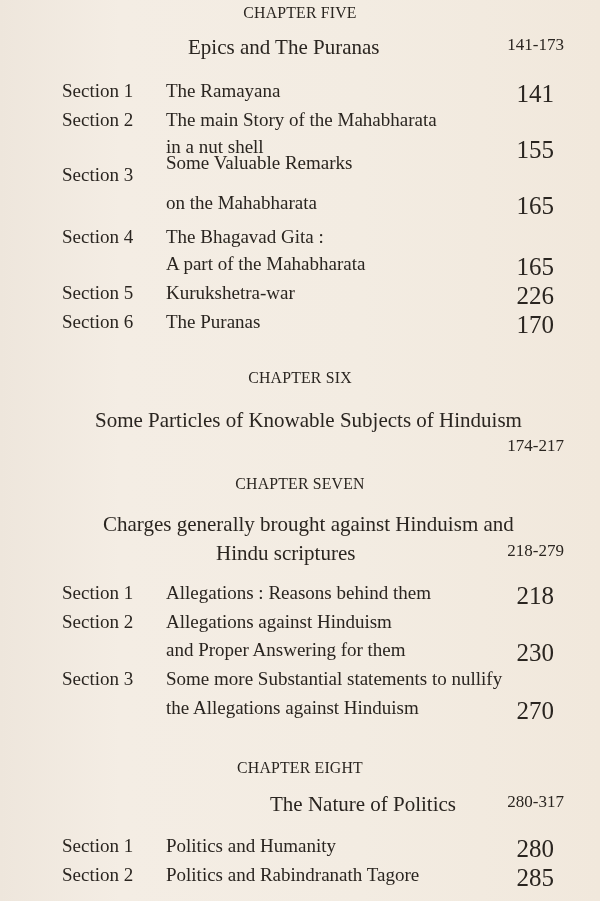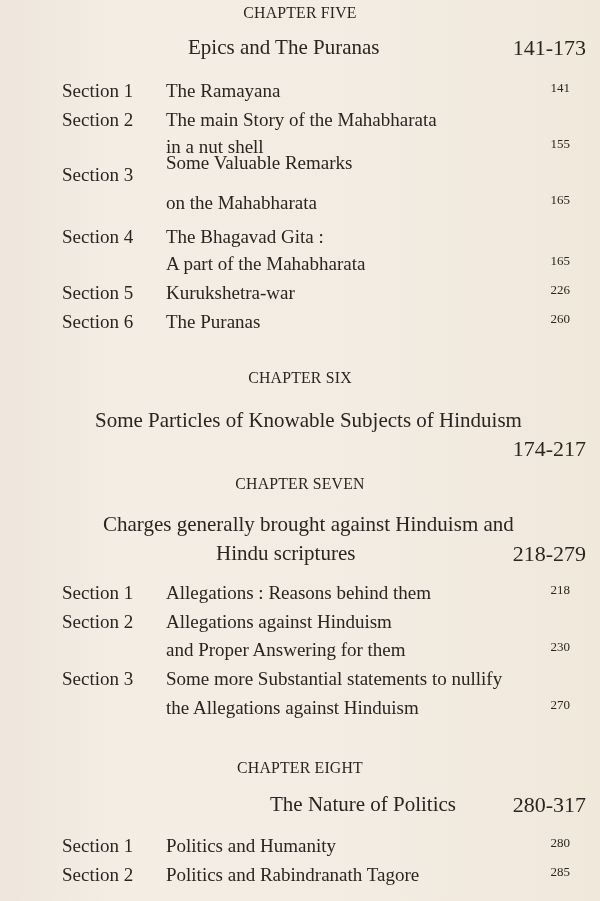--- a/index.html
+++ b/index.html
@@ -33,40 +33,40 @@
     transform: scaleX(0.93);
   }
   .chapter-title {
     position: absolute;
     font-size: 21px;
     white-space: nowrap;
     transform-origin: left top;
   }
   .range {
     position: absolute;
-    right: 14px;
-    font-size: 22px;
+    right: 36px;
+    font-size: 17px;
     white-space: nowrap;
   }
   .sec-label {
     position: absolute;
     left: 62px;
     font-size: 19px;
     white-space: nowrap;
   }
   .sec-title {
     position: absolute;
     left: 166px;
     font-size: 19px;
     white-space: nowrap;
   }
   .sec-page {
     position: absolute;
-    right: 30px;
-    font-size: 13px;
+    right: 46px;
+    font-size: 25px;
     white-space: nowrap;
   }
 </style>
 </head>
 <body>
 
 <div class="page">
 
   <div class="chapter-label" style="top:3px;">CHAPTER FIVE</div>
   <div class="chapter-title" style="left:188px; top:35px;">Epics and The Puranas</div>
@@ -90,21 +90,21 @@
   <div class="sec-title" style="top:253px;">A part of the Mahabharata</div>
   <div class="sec-title" style="top:226px;">The Bhagavad Gita :</div>
   <div class="sec-page" style="top:253px;">165</div>
 
   <div class="sec-label" style="top:282px;">Section 5</div>
   <div class="sec-title" style="top:282px;">Kurukshetra-war</div>
   <div class="sec-page" style="top:282px;">226</div>
 
   <div class="sec-label" style="top:311px;">Section 6</div>
   <div class="sec-title" style="top:311px;">The Puranas</div>
-  <div class="sec-page" style="top:311px;">260</div>
+  <div class="sec-page" style="top:311px;">170</div>
 
   <div class="chapter-label" style="top:368px;">CHAPTER SIX</div>
   <div class="chapter-title" style="left:95px; top:408px;">Some Particles of Knowable Subjects of Hinduism</div>
   <div class="range" style="top:436px;">174-217</div>
 
   <div class="chapter-label" style="top:474px;">CHAPTER SEVEN</div>
   <div class="chapter-title" style="left:103px; top:512px;">Charges generally brought against Hinduism and</div>
   <div class="chapter-title" style="left:216px; top:541px;">Hindu scriptures</div>
   <div class="range" style="top:541px;">218-279</div>
 

